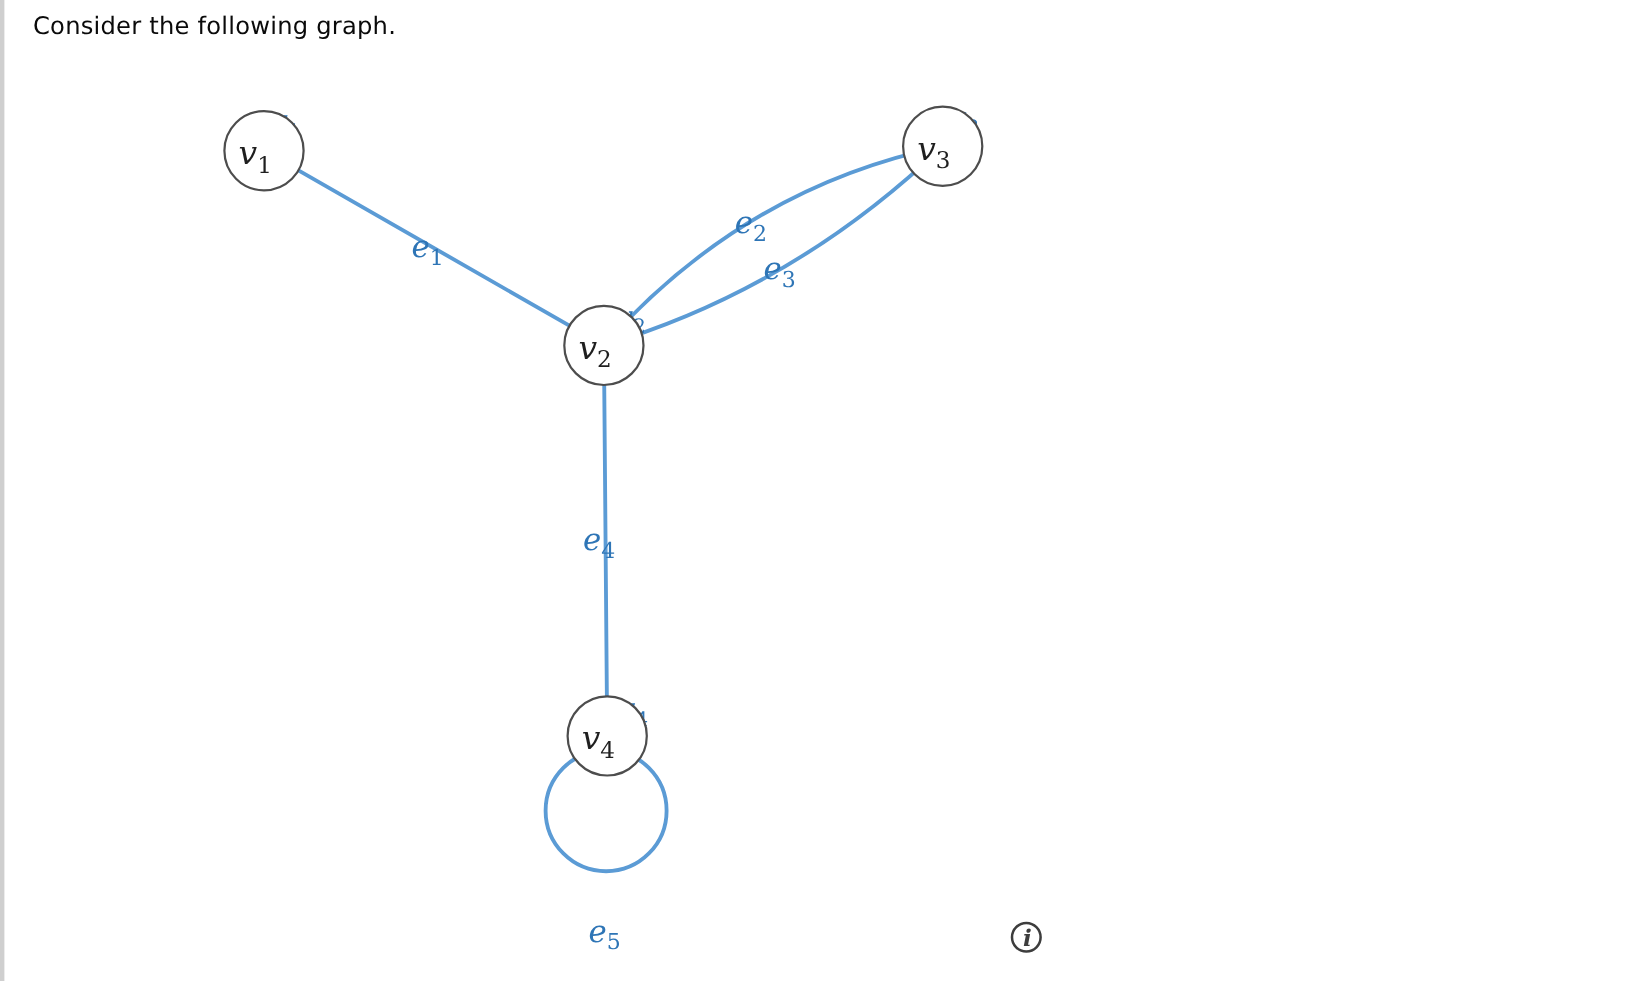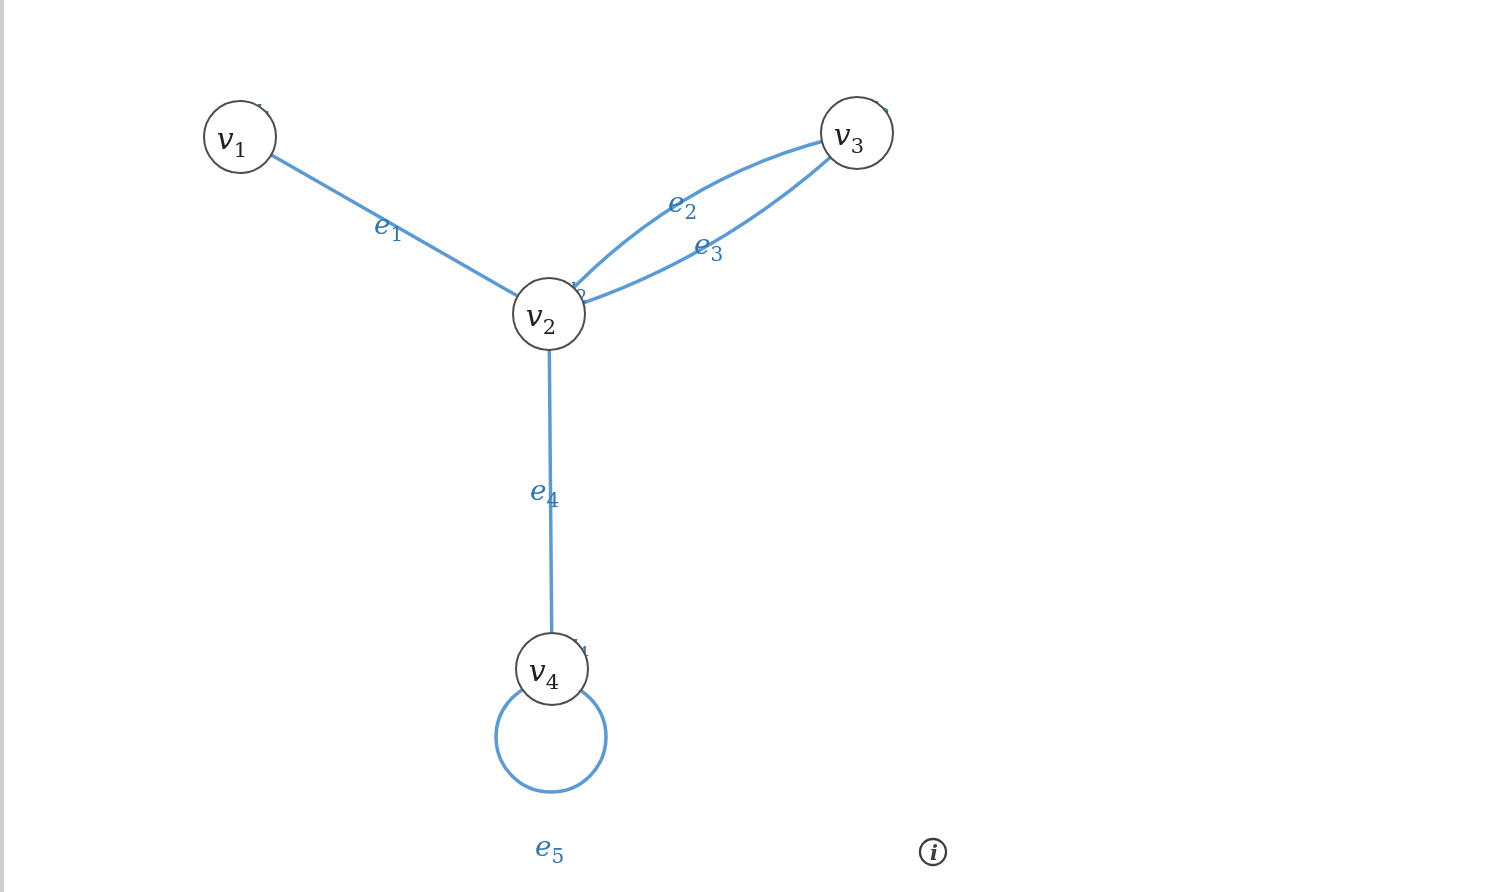--- a/index.html
+++ b/index.html
@@ -76,20 +76,21 @@
     fill: #3d3d3d;
     text-anchor: middle;
   }
 </style>
 </head>
 <body>
 
 <div class="page">
   <div class="left-border"></div>
 
+  <div class="title">Consider the following graph.</div>
 
   <svg class="graph-canvas" viewBox="0 0 1498 892">
 
     <g>
       <line class="edge" x1="240" y1="137" x2="549" y2="314"></line>
       <path class="edge" d="M 549 314 Q 677 170 857 133"></path>
       <path class="edge" d="M 549 314 Q 721 263 857 133"></path>
       <line class="edge" x1="549" y1="314" x2="552" y2="669"></line>
       <circle class="edge" cx="551" cy="737" r="55"></circle>
     </g>

